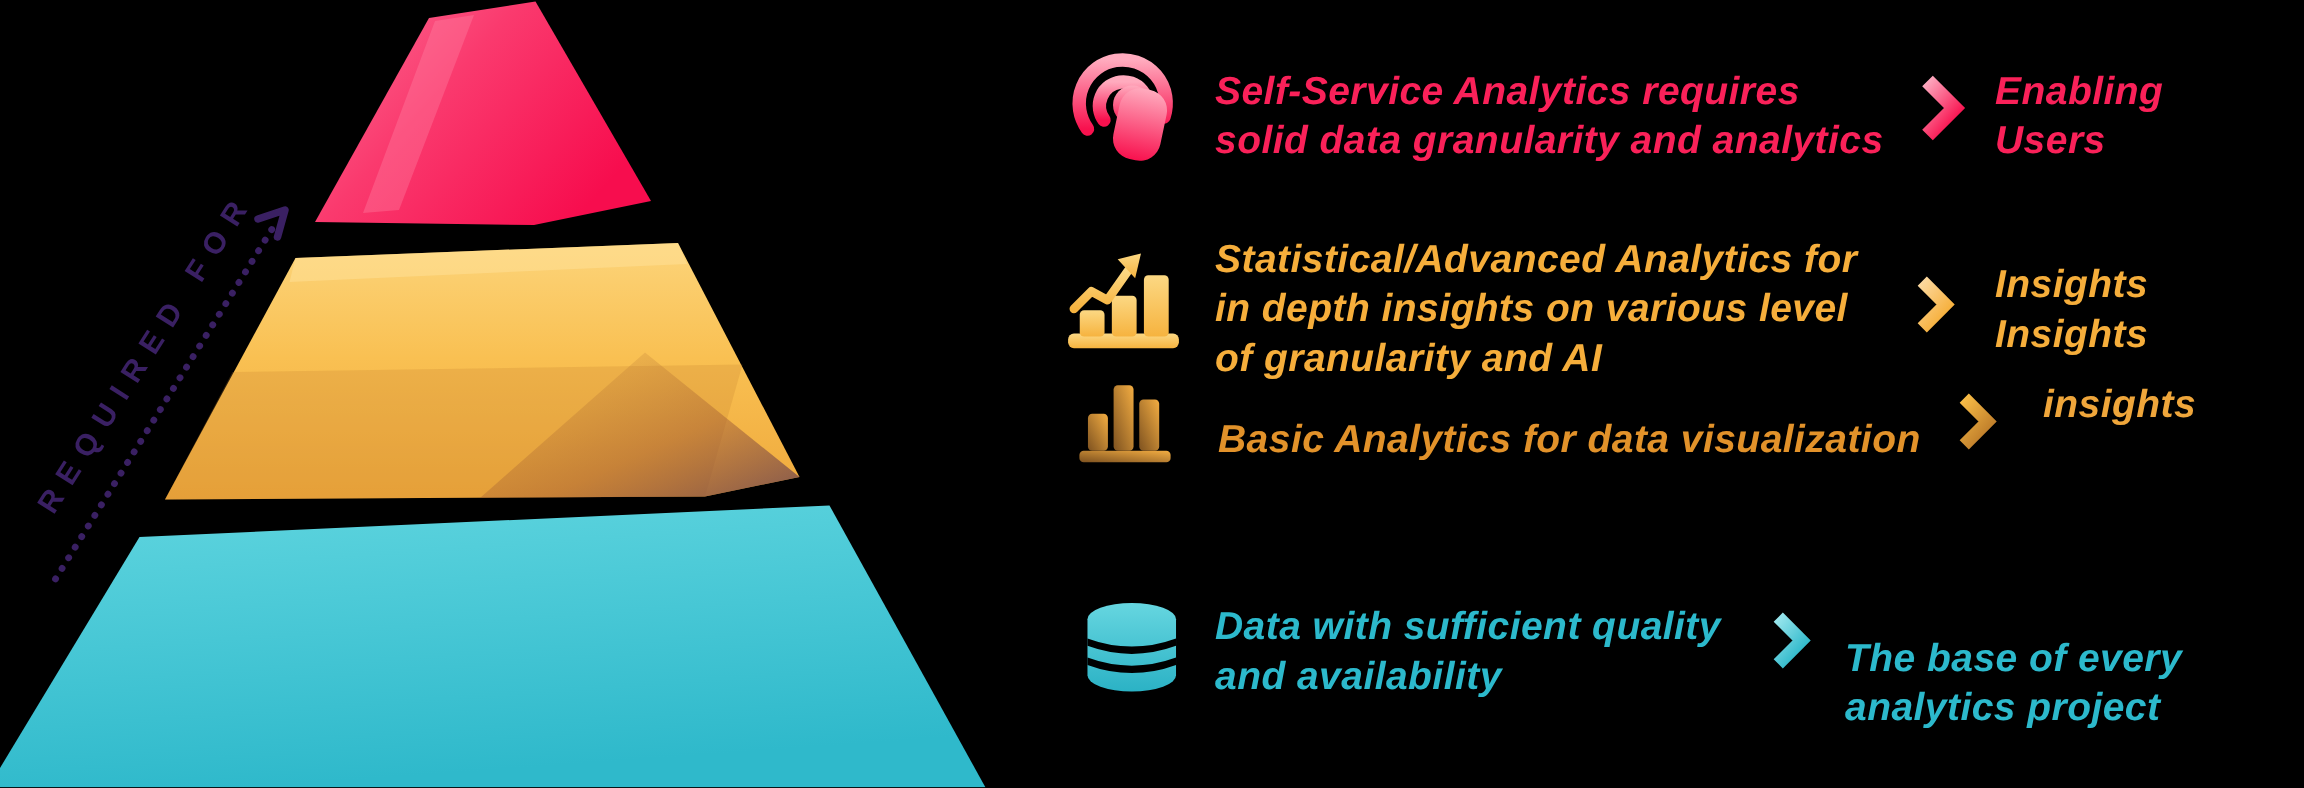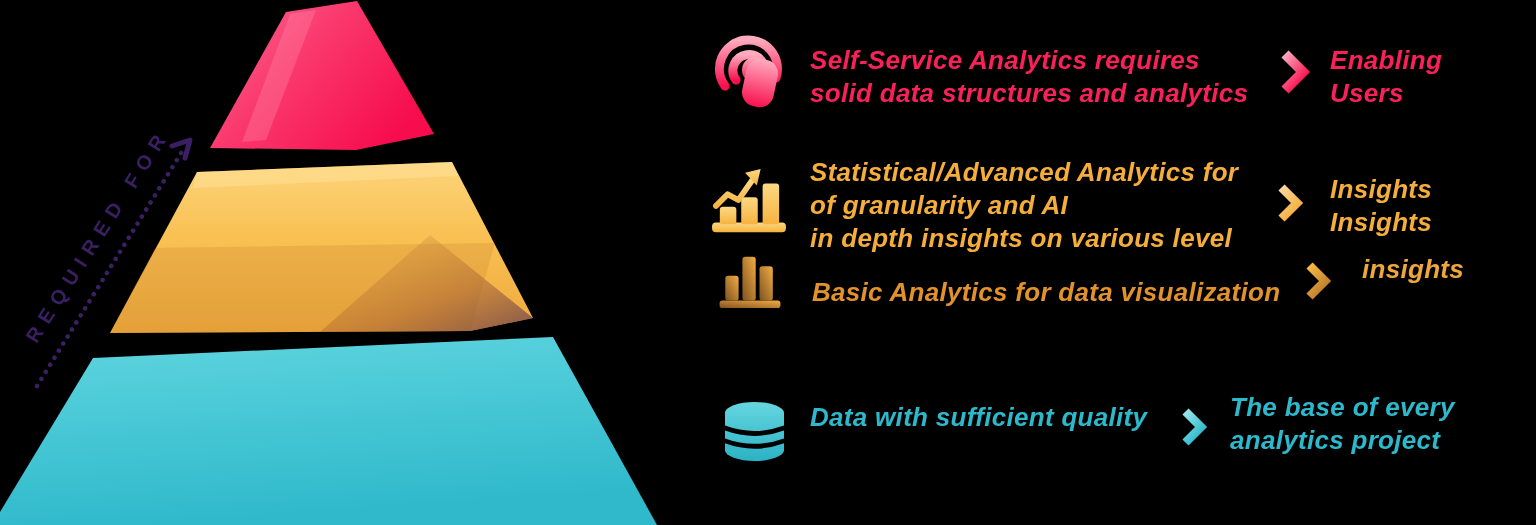--- a/index.html
+++ b/index.html
@@ -87,21 +87,21 @@
       </linearGradient>
         </defs>
       <path d="M12,58 A29,29 0 1 1 63,50" fill="none" stroke="url(#iPink)" stroke-width="9" stroke-linecap="round"></path>
       <path d="M23,52 A16,16 0 1 1 51,48" fill="none" stroke="url(#iPink)" stroke-width="9" stroke-linecap="round"></path>
       <circle cx="42" cy="42" r="13" fill="url(#iPink)"></circle>
       <rect x="31" y="31" width="32" height="48" rx="14" fill="url(#iPink)" transform="rotate(12 47 55)"></rect>
     </svg>
 
     <div class="abs txt c-pink" style="left:810px;top:44px">
       <div class="line">Self-Service Analytics requires</div>
-      <div class="line">solid data structures and analytics</div>
+      <div class="line">solid data granularity and analytics</div>
     </div>
 
     <svg class="abs" style="left:1281px;top:50px" width="30" height="44" viewBox="0 0 30 44">
       <defs>
           <linearGradient id="cPink" x1="0" y1="0" x2="0.6" y2="1">
         <stop offset="0" stop-color="#FCA9BF"></stop>
             <stop offset="1" stop-color="#F8124F"></stop>
       </linearGradient>
         </defs>
       <polyline points="4,4 22,22 4,40" fill="none" stroke="url(#cPink)" stroke-width="10"></polyline>
@@ -134,22 +134,22 @@
       <rect x="4" y="57" width="76" height="10" rx="4" fill="url(#iYellow)"></rect>
       <rect x="12" y="41" width="17" height="18" rx="3" fill="url(#iYellow)"></rect>
       <rect x="34" y="31" width="17" height="28" rx="3" fill="url(#iYellow)"></rect>
       <rect x="56" y="17" width="17" height="42" rx="3" fill="url(#iYellow)"></rect>
       <polyline points="8,40 20,28 31,34 45,14" fill="none" stroke="url(#iYellow)" stroke-width="6" stroke-linecap="round" stroke-linejoin="round"></polyline>
       <polygon points="38,6 54,2 50,19" fill="url(#iYellow)"></polygon>
     </svg>
 
     <div class="abs txt c-yellow" style="left:810px;top:156px">
       <div class="line">Statistical/Advanced Analytics for</div>
+      <div class="line">in depth insights on various level</div>
       <div class="line">of granularity and AI</div>
-      <div class="line">in depth insights on various level</div>
     </div>
 
     <svg class="abs" style="left:1277px;top:184px" width="28" height="38" viewBox="0 0 30 44">
       <defs>
           <linearGradient id="cYellow" x1="0" y1="0" x2="0.6" y2="1">
         <stop offset="0" stop-color="#FCD9A0"></stop>
             <stop offset="1" stop-color="#F6AF3A"></stop>
       </linearGradient>
         </defs>
       <polyline points="4,4 22,22 4,40" fill="none" stroke="url(#cYellow)" stroke-width="10"></polyline>
@@ -222,31 +222,32 @@
             <stop offset="1" stop-color="#2BB2C5"></stop>
       </linearGradient>
         </defs>
       <path d="M2 12 A30 11 0 0 1 62 12 L62 50 A30 11 0 0 1 2 50 Z" fill="url(#iTeal)"></path>
       <path d="M2 25 Q32 36 62 25 L62 30 Q32 41 2 30 Z" fill="#000"></path>
       <path d="M2 38 Q32 49 62 38 L62 43 Q32 54 2 43 Z" fill="#000"></path>
     </svg>
 
     <div class="abs txt c-teal" style="left:810px;top:401px">
       <div class="line">Data with sufficient quality</div>
+      <div class="line">and availability</div>
     </div>
 
     <svg class="abs" style="left:1181px;top:408px" width="28" height="38" viewBox="0 0 30 44">
       <defs>
           <linearGradient id="cTeal" x1="0" y1="0" x2="0.6" y2="1">
         <stop offset="0" stop-color="#9AE6ED"></stop>
             <stop offset="1" stop-color="#2FB9CB"></stop>
       </linearGradient>
         </defs>
       <polyline points="4,4 22,22 4,40" fill="none" stroke="url(#cTeal)" stroke-width="10"></polyline>
     </svg>
 
-    <div class="abs txt c-teal" style="left:1230px;top:391px">
+    <div class="abs txt c-teal" style="left:1230px;top:422px">
       <div class="line">The base of every</div>
       <div class="line">analytics project</div>
     </div>
   </div>
 
 </div>
 
 </body></html>

